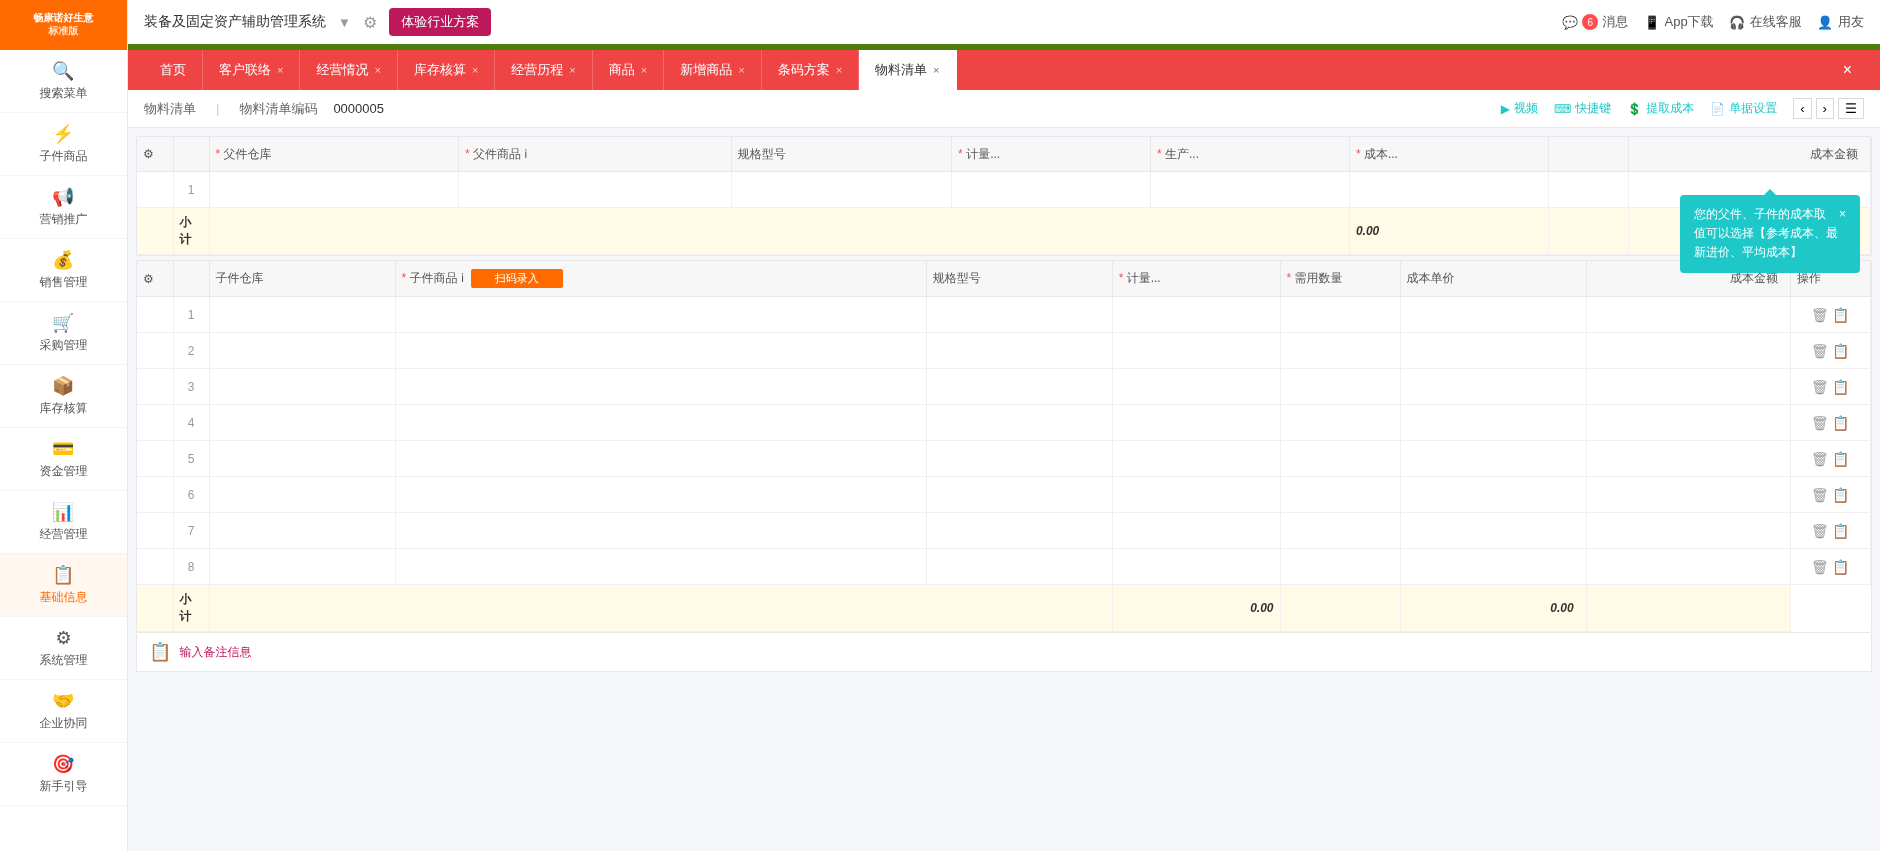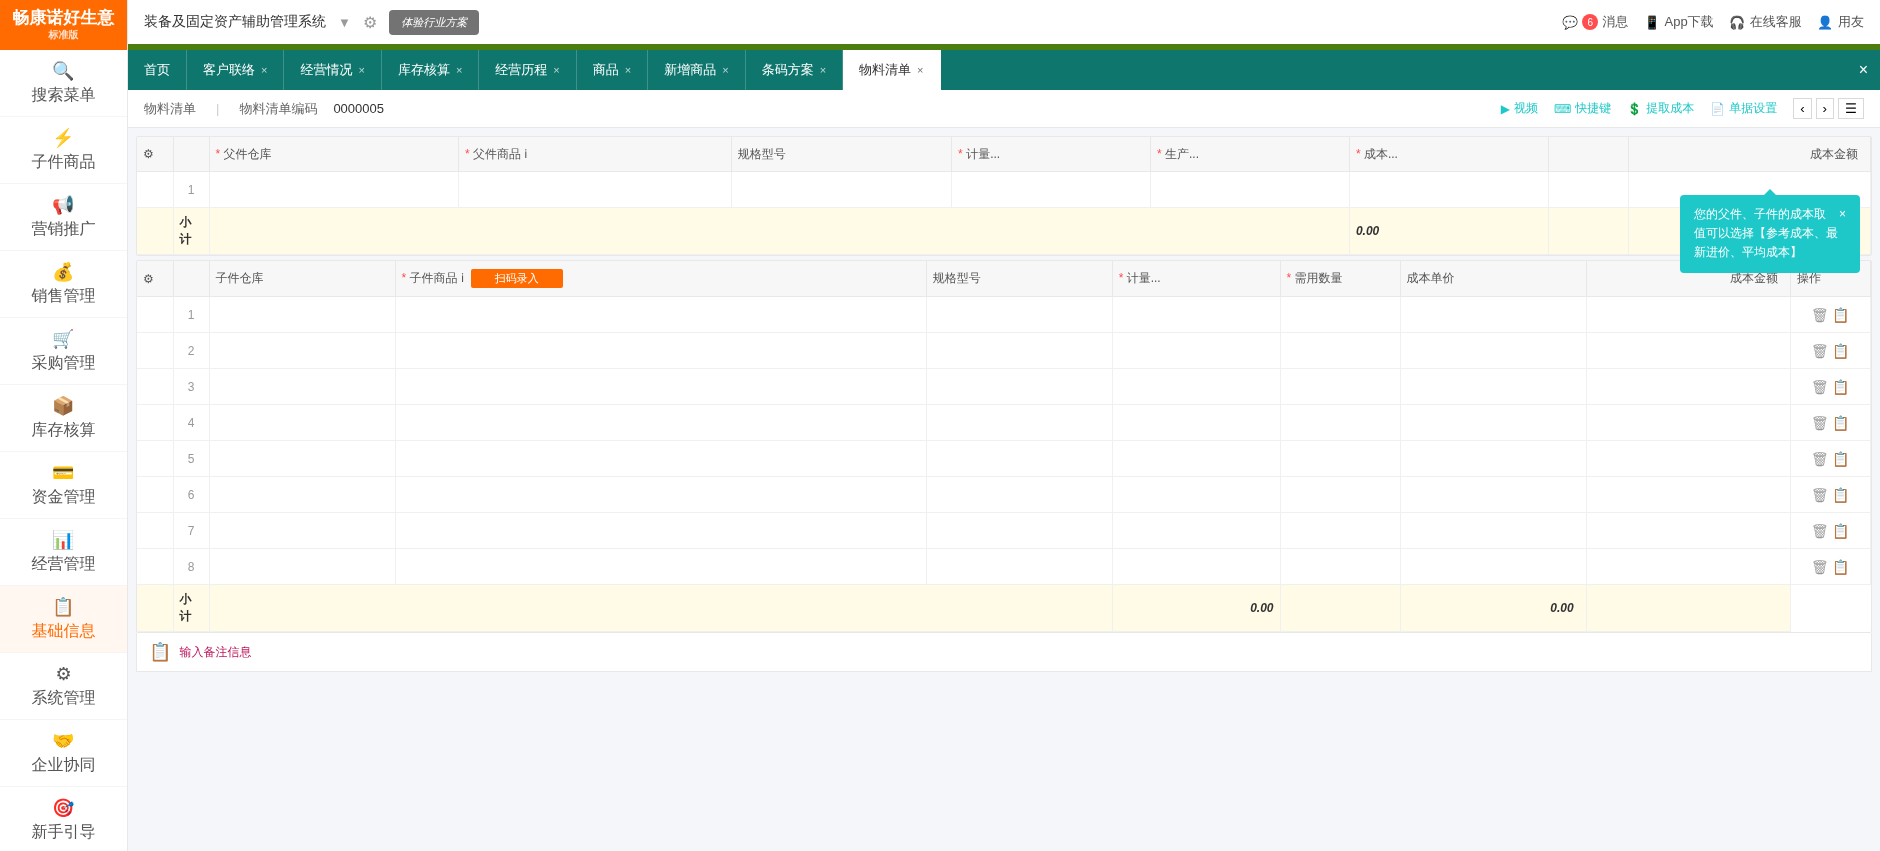--- a/index.html
+++ b/index.html
@@ -19,36 +19,36 @@
       height: 50px;
       display: flex;
       align-items: center;
       justify-content: center;
       color: #fff;
       font-size: 14px;
       font-weight: bold;
       flex-direction: column;
       padding: 4px;
     }
-    .sidebar-logo .logo-text { font-size: 17px; line-height: 1.2; }
+    .sidebar-logo .logo-text { font-size: 10px; line-height: 1.2; }
     .sidebar-logo .logo-sub { font-size: 10px; color: rgba(255,255,255,0.8); }
     .sidebar-menu { flex: 1; overflow-y: auto; }
     .sidebar-item {
       display: flex;
       flex-direction: column;
       align-items: center;
       padding: 10px 4px;
       cursor: pointer;
       color: #555;
       font-size: 12px;
       border-bottom: 1px solid #f5f5f5;
     }
     .sidebar-item.active { background: #fff7f0; color: #ff6b00; }
     .sidebar-item .icon { font-size: 18px; margin-bottom: 3px; }
-    .sidebar-item .label { font-size: 16px; }
+    .sidebar-item .label { font-size: 12px; }
 
     
     .main {
       flex: 1;
       display: flex;
       flex-direction: column;
       overflow: hidden;
     }
 
     
@@ -57,49 +57,48 @@
       background: #fff;
       display: flex;
       align-items: center;
       padding: 0 16px;
       border-bottom: 6px solid #4d7c0f;
       justify-content: space-between;
     }
     .topbar-left { display: flex; align-items: center; gap: 12px; }
     .system-title { font-size: 14px; color: #333; }
     .topbar-btn {
-      background: #737373;
+      background: #be185d;
       color: #fff;
       border: none;
       border-radius: 4px;
       padding: 5px 12px;
       cursor: pointer;
-      font-size: 11px;
-      font-style: italic;
+      font-size: 13px;
     }
     .topbar-right { display: flex; align-items: center; gap: 16px; color: #555; font-size: 13px; }
     .topbar-right-item { display: flex; align-items: center; gap: 4px; cursor: pointer; }
     .badge {
       background: #ff4d4f;
       color: #fff;
       border-radius: 50%;
       font-size: 10px;
       width: 16px;
       height: 16px;
       display: flex;
       align-items: center;
       justify-content: center;
     }
 
     
     .nav-tabs {
-      background: #0f766e;
-      display: flex;
-      align-items: center;
-      padding: 0;
+      background: #ef4444;
+      display: flex;
+      align-items: center;
+      padding: 16px;
       height: 40px;
       overflow-x: auto;
     }
     .nav-tab {
       padding: 0 16px;
       height: 40px;
       display: flex;
       align-items: center;
       color: #fff;
       cursor: pointer;

